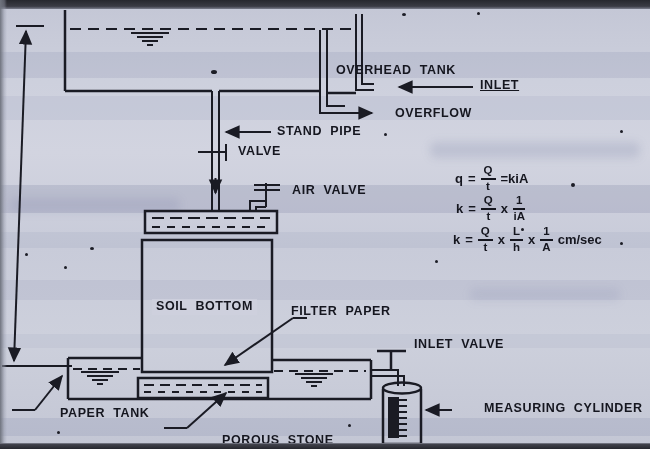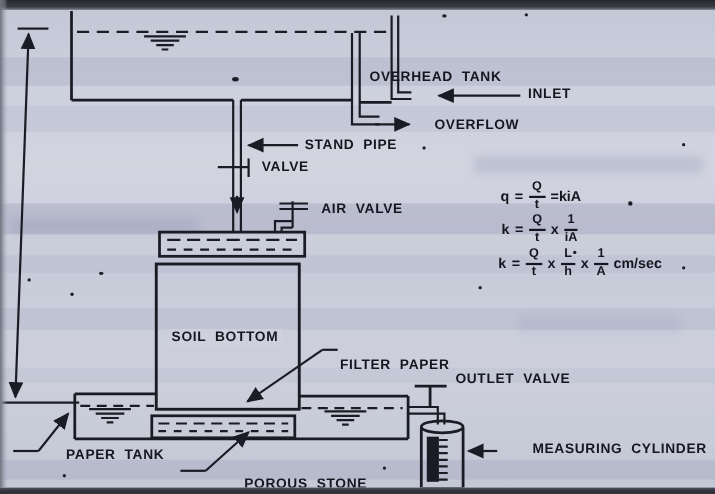--- a/index.html
+++ b/index.html
@@ -156,30 +156,30 @@
       <ellipse class="thick" cx="402" cy="388" rx="19" ry="5.5"></ellipse>
       <path class="thick" d="M383,389 V444 M421,389 V444 M383,444 H421"></path>
       <rect class="fill" x="388" y="397" width="11" height="41"></rect>
       <path d="M389,402 H398 M389,407 H398 M389,412 H398 M389,417 H398 M389,422 H398 M389,427 H398 M389,432 H398" stroke="#cfd2de" stroke-width="1.5"></path>
       <path d="M399,400 H407 M399,406 H407 M399,412 H407 M399,418 H407 M399,424 H407 M399,430 H407 M399,436 H407" stroke-width="1.2"></path>
     </g>
     <line x1="452" y1="410" x2="426" y2="410" marker-end="url(#ah)"></line>
   </svg>
 
   <div class="lbl" style="left:336px;top:64px;">OVERHEAD TANK</div>
-  <div class="lbl" style="left:480px;top:79px;">INLET</div>
+  <div class="lbl" style="left:480px;top:79px;text-decoration:underline;">INLET</div>
   <div class="lbl" style="left:395px;top:107px;">OVERFLOW</div>
   <div class="lbl" style="left:277px;top:125px;text-align:center;">STAND PIPE</div>
   <div class="lbl" style="left:238px;top:145px;">VALVE</div>
   <div class="lbl" style="left:292px;top:184px;">AIR VALVE</div>
   <div class="lbl bg" style="left:152px;top:299px;">SOIL BOTTOM</div>
-  <div class="lbl" style="left:309px;top:305px;margin-top:20px;">FILTER PAPER</div>
+  <div class="lbl" style="left:291px;top:305px;">FILTER PAPER</div>
   <div class="lbl" style="left:60px;top:407px;">PAPER TANK</div>
   <div class="lbl" style="left:222px;top:418px;margin-top:16px;">POROUS STONE</div>
-  <div class="lbl" style="left:414px;top:338px;">OUTLET VALVE</div>
+  <div class="lbl" style="left:414px;top:338px;">INLET VALVE</div>
   <div class="lbl" style="left:456px;top:402px;padding-left:28px;">MEASURING CYLINDER</div>
 
   <div class="eq" style="left:455px;top:165px;">
     <span>q</span>
     <span>=</span>
     <span class="fr">
       <span class="n">Q</span>
       <span class="d">t</span>
     </span>
     <span>=kiA</span>

